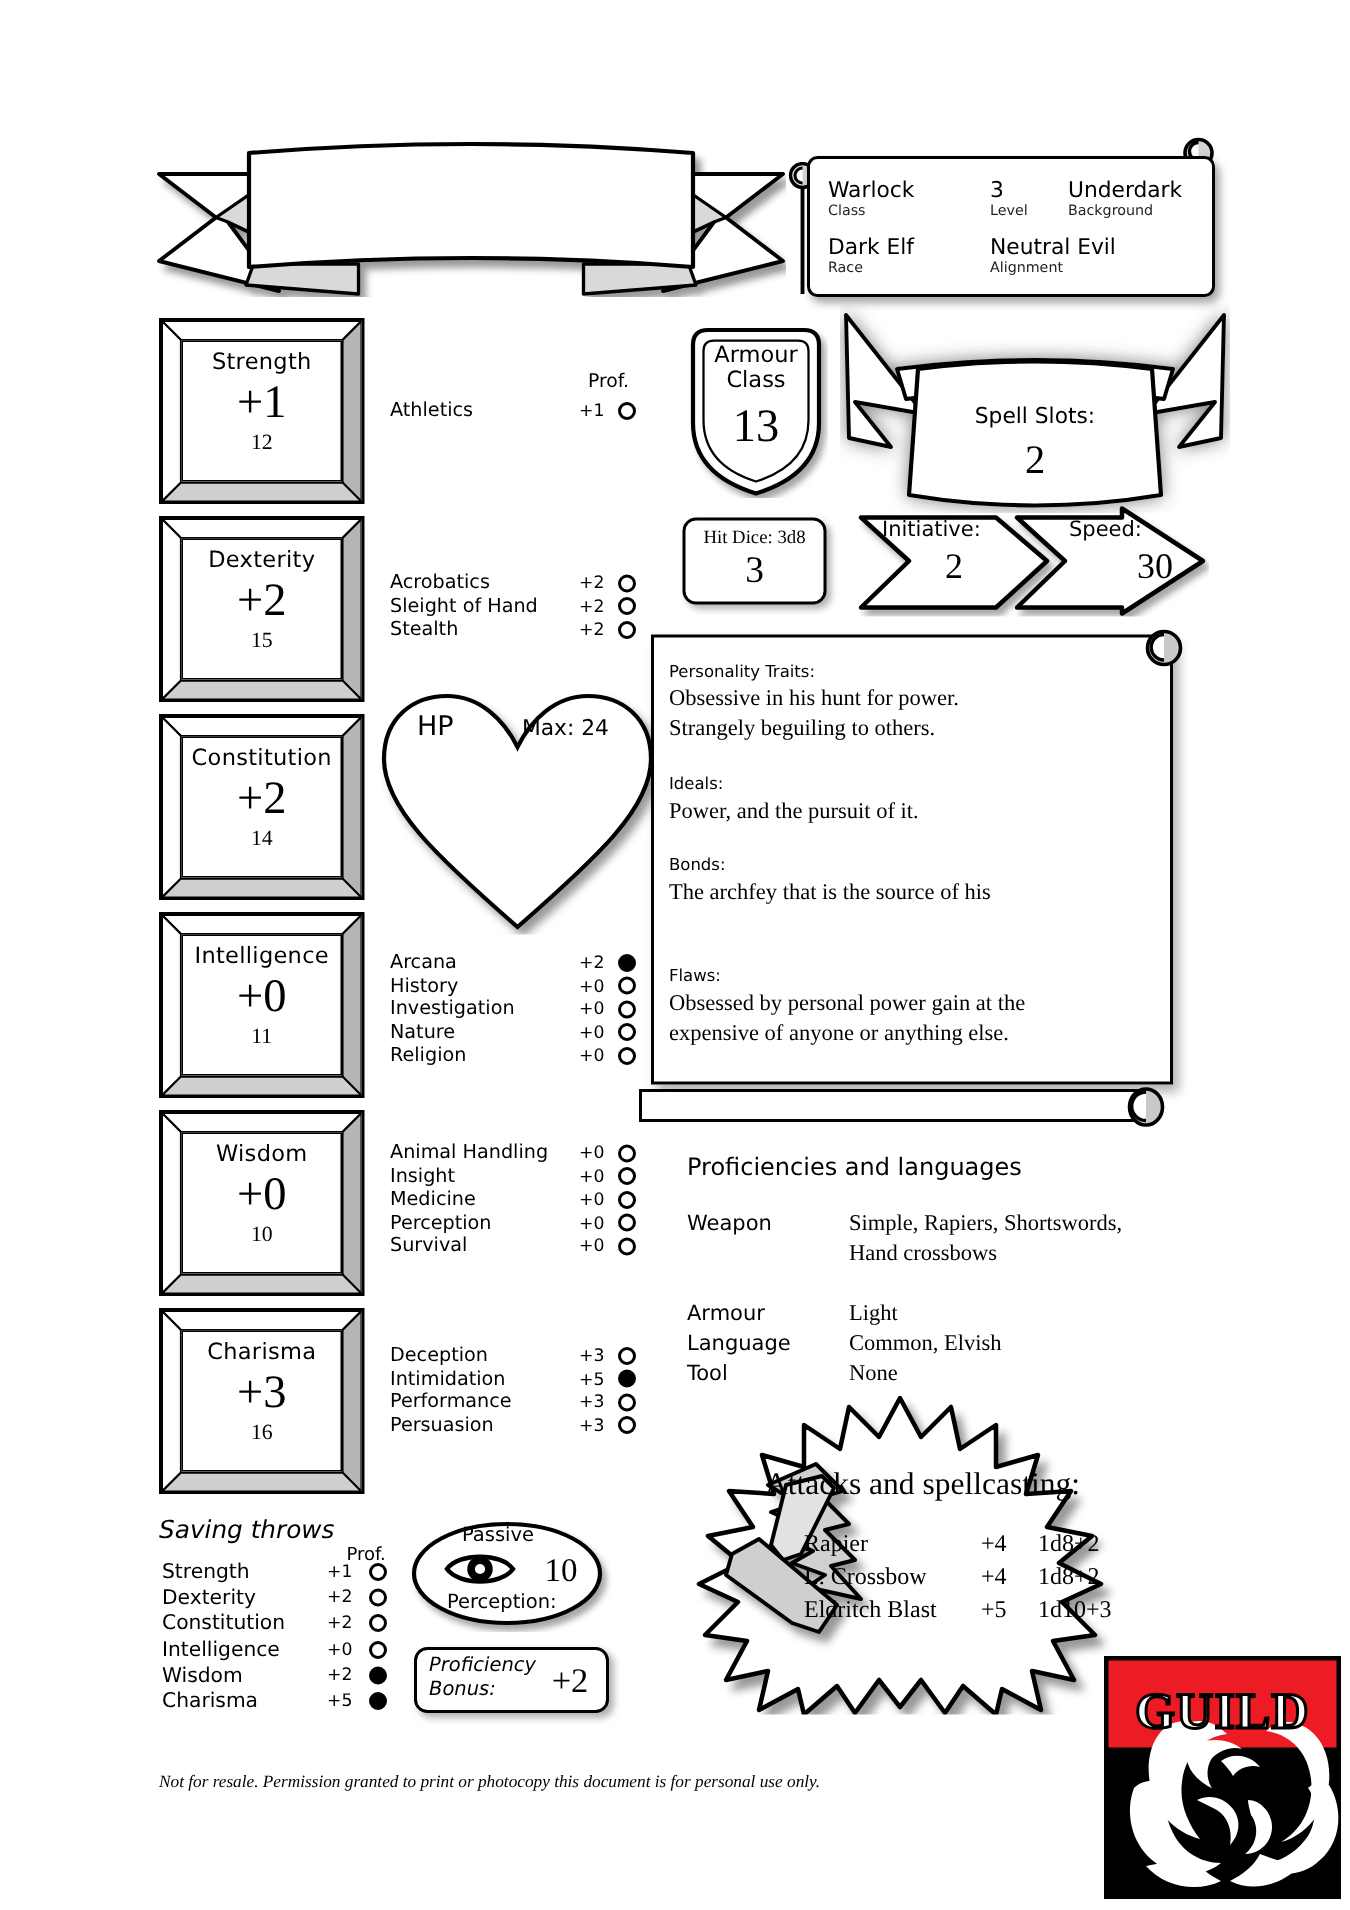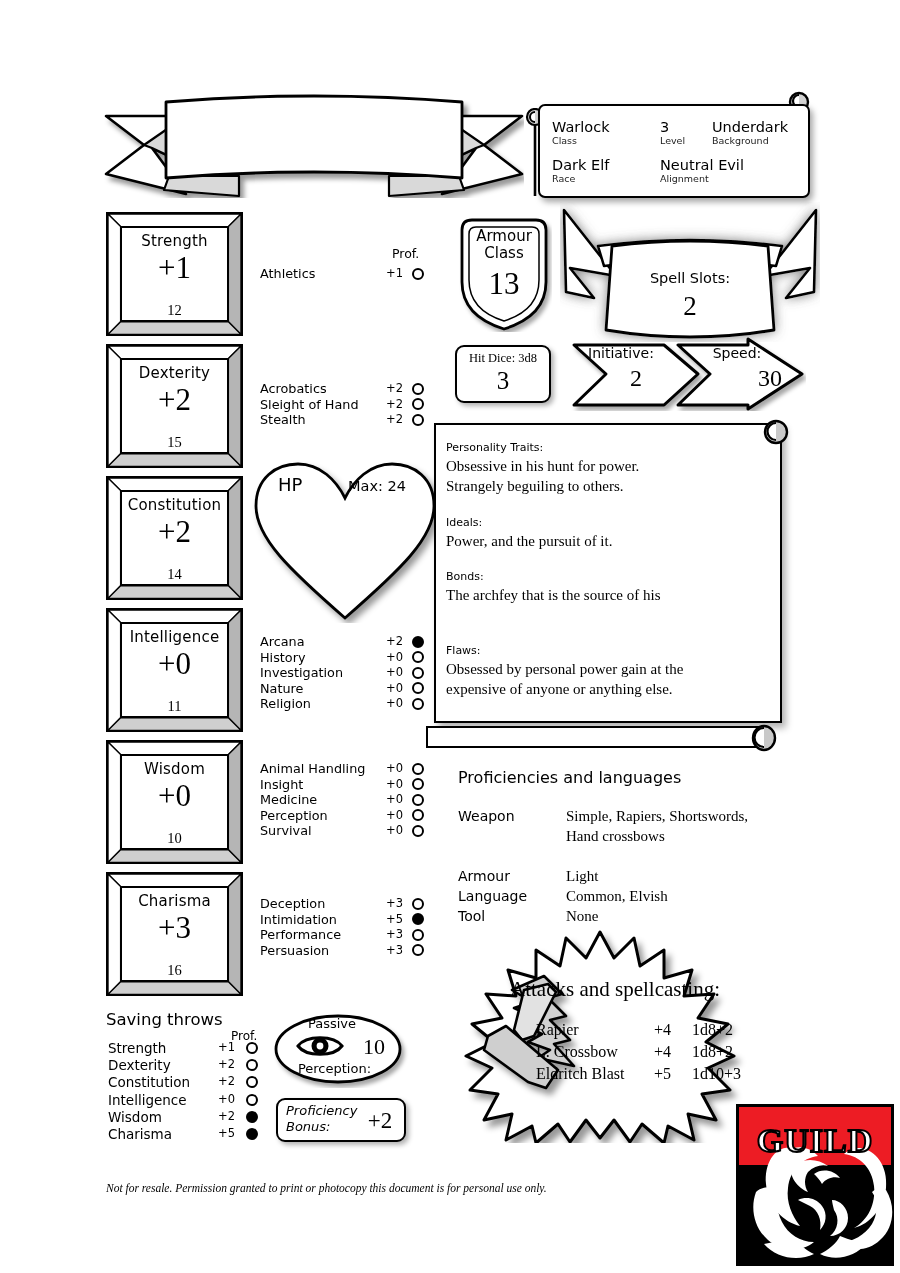--- a/index.html
+++ b/index.html
@@ -40,21 +40,21 @@
     border: 2.5px solid #000; background: #fff;
   }
   .ability .bevel { position: absolute; inset: 0; }
   .ability .inner {
     position: absolute; left: 13px; top: 13px; right: 13px; bottom: 13px;
     border: 1.6px solid #000; background: #fff;
     display: flex; flex-direction: column; align-items: center; justify-content: flex-start;
   }
   .ab-name { font-size: 15px; margin-top: 4px; letter-spacing: .2px; }
   .ab-mod  { font-size: 31px; line-height: 34px; margin-top: 1px; font-family: "Liberation Serif", serif; }
-  .ab-score{ font-size: 14.5px; font-family: "Liberation Serif", serif; margin-top: 17px; }
+  .ab-score{ font-size: 14.5px; font-family: "Liberation Serif", serif; margin-top: 2px; }
 
   
   .skillgroup { position: absolute; }
   .skill-row { position: relative; height: 15.5px; }
   .sk-name { position: absolute; left: 0;   font-size: 12.8px; white-space: nowrap; }
   .sk-mod  { position: absolute; left: 126px; font-size: 11.5px; }
   .sk-dot  { position: absolute; left: 152px; top: 1.5px; width: 12px; height: 12px;
              border: 2.4px solid #000; border-radius: 50%; background: #fff; }
   .sk-dot.filled { background: #000; }
   .prof-cap { position: absolute; font-size: 12.5px; }
@@ -104,21 +104,21 @@
   .pt-head { font-size: 11px; line-height: 16px; }
   .pt-body { font-size: 15px; line-height: 20px; font-family: "Liberation Serif", serif; }
 
   
   #prof-title { position: absolute; left: 458px; top: 768px; font-size: 16px; }
   .prof-key { position: absolute; left: 458px; font-family: "DejaVu Sans", sans-serif; font-size: 14px; }
   .prof-val { position: absolute; left: 566px; width: 210px; font-family: "Liberation Serif", serif;
               font-size: 15px; line-height: 20px; }
 
   
-  #sv-title { position: absolute; left: 106px; top: 1010px; font-size: 16.5px; }
+  #sv-title { position: absolute; left: 106px; top: 1010px; font-size: 16.5px; font-style: italic; }
   #sv-prof { position: absolute; left: 231px; top: 1029px; font-size: 12px; }
   #sv-list { position: absolute; left: 108px; top: 1040px; }
   .sv-row { position: relative; height: 17.2px; }
   .sv-name { position: absolute; left: 0; font-size: 13.5px; }
   .sv-mod { position: absolute; left: 110px; font-size: 11.5px; }
   .sv-dot { position: absolute; left: 138px; top: 2px; width: 12px; height: 12px;
             border: 2.4px solid #000; border-radius: 50%; background: #fff; }
   .sv-dot.filled { background: #000; }
 
   

